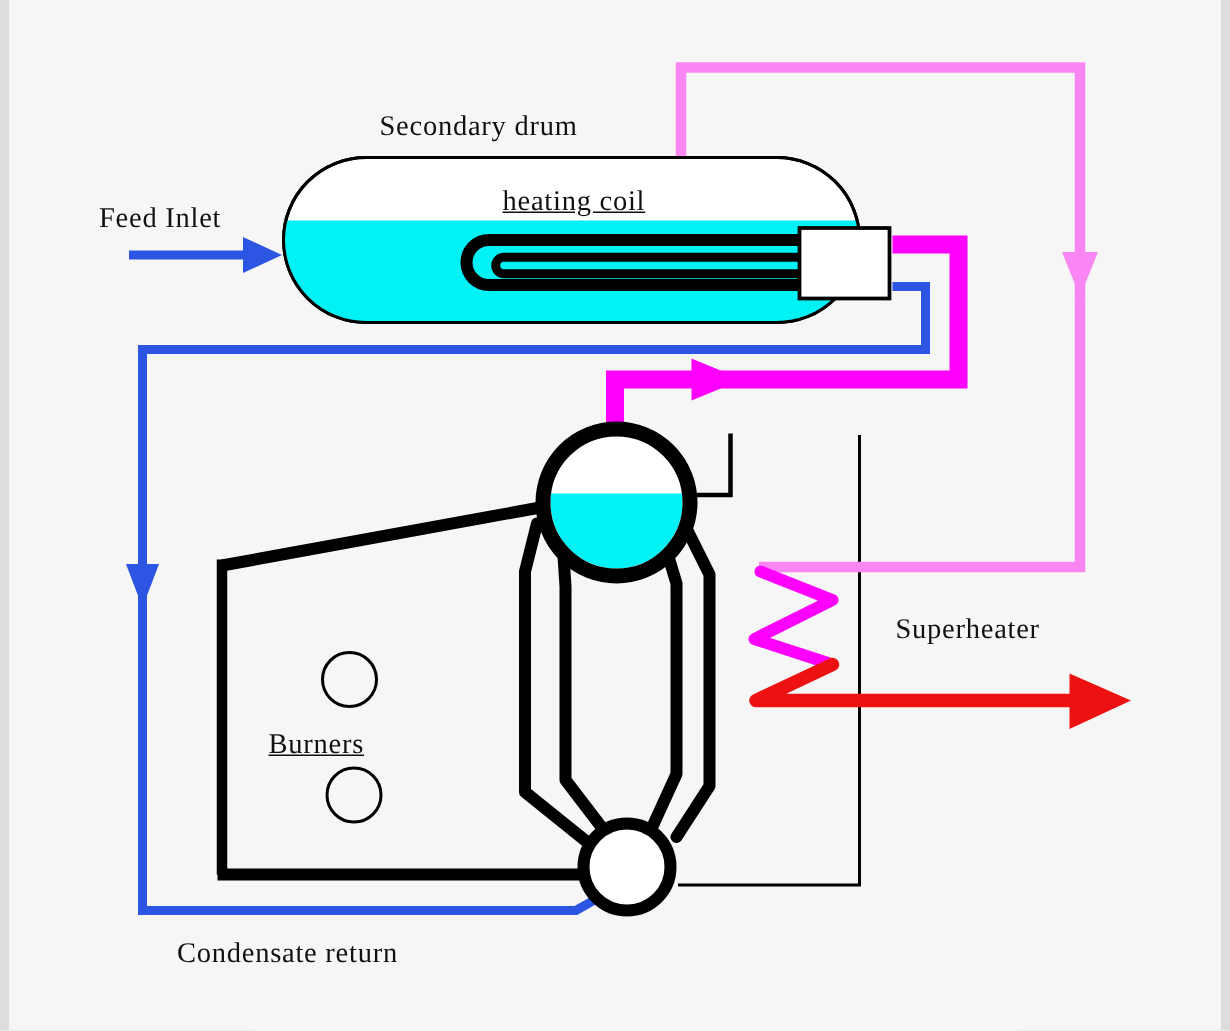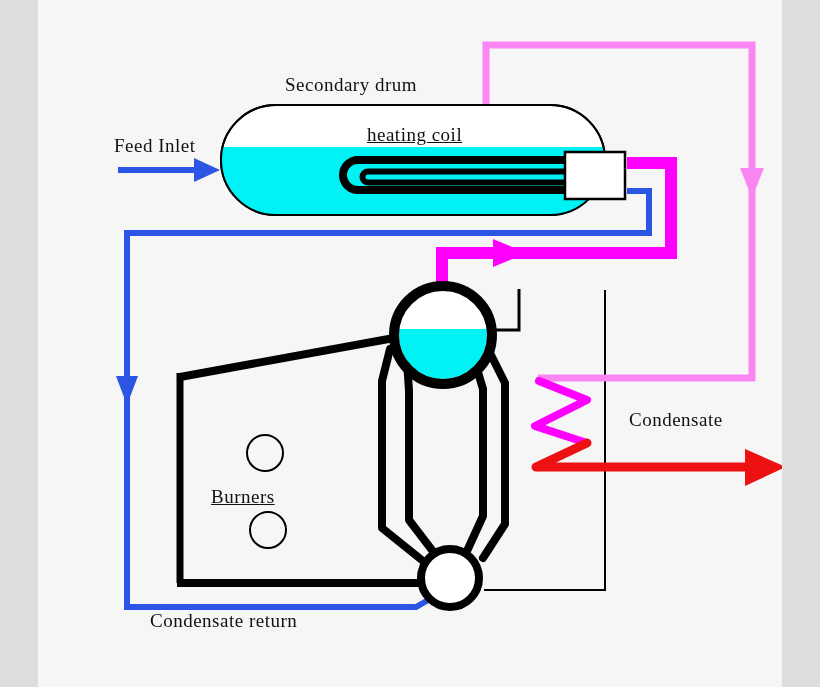--- a/index.html
+++ b/index.html
@@ -3,21 +3,21 @@
 <meta charset="utf-8">
 <style>
   :root{
     --c-background:#f6f6f6; --c-ink:#000000; --c-water_cyan:#00f2f5;
     --c-pipe_blue:#2b55e2; --c-pipe_magenta:#ff00ff; --c-pipe_pink:#f986f3;
     --c-steam_red:#ee1111; --c-white:#ffffff; --c-label_text:#111111;
   }
   html,body{margin:0;padding:0;}
   body{background:#dddddd;font-family:"Liberation Serif",serif;}
   .stage{
-    position:relative;width:744px;height:687px;background:var(--c-background);
+    position:relative;width:808px;height:687px;background:var(--c-background);
     overflow:hidden;margin:0 auto;
   }
   .stage svg{position:absolute;left:0;top:0;}
   .lbl{
     position:absolute;white-space:nowrap;color:var(--c-label_text);
     font-family:"Liberation Serif",serif;font-size:19px;line-height:1.1;
     letter-spacing:0.5px;
   }
   
   .s-ink{stroke:var(--c-ink);}   .s-blue{stroke:var(--c-pipe_blue);}
@@ -107,17 +107,17 @@
     <polyline points="501,381 549,400 497,426 549,443" class="s-mag f-none" stroke-width="8" stroke-linecap="round" stroke-linejoin="round"></polyline>
 
     <g>
       <polyline points="549,443 498,467 712,467" class="s-red f-none" stroke-width="9" stroke-linecap="round" stroke-linejoin="round"></polyline>
       <polygon points="707,449 707,486 748,467" class="f-red"></polygon>
     </g>
   </svg>
 
   <div class="lbl" style="left:247px;top:75px;">Secondary drum</div>
   <div class="lbl" style="left:329px;top:125px;text-decoration:underline;">heating coil</div>
-  <div class="lbl" style="left:76px;top:136px;">Feed Inlet</div>
+  <div class="lbl" style="left:60px;top:136px;">Feed Inlet</div>
   <div class="lbl" style="left:173px;top:487px;text-decoration:underline;">Burners</div>
-  <div class="lbl" style="left:591px;top:410px;">Condensate</div>
-  <div class="lbl" style="left:112px;top:611px;text-align:center;">Condensate return</div>
+  <div class="lbl" style="left:591px;top:410px;">Superheater</div>
+  <div class="lbl" style="left:112px;top:626px;text-align:center;">Condensate return</div>
 </div>
 
 </body></html>

